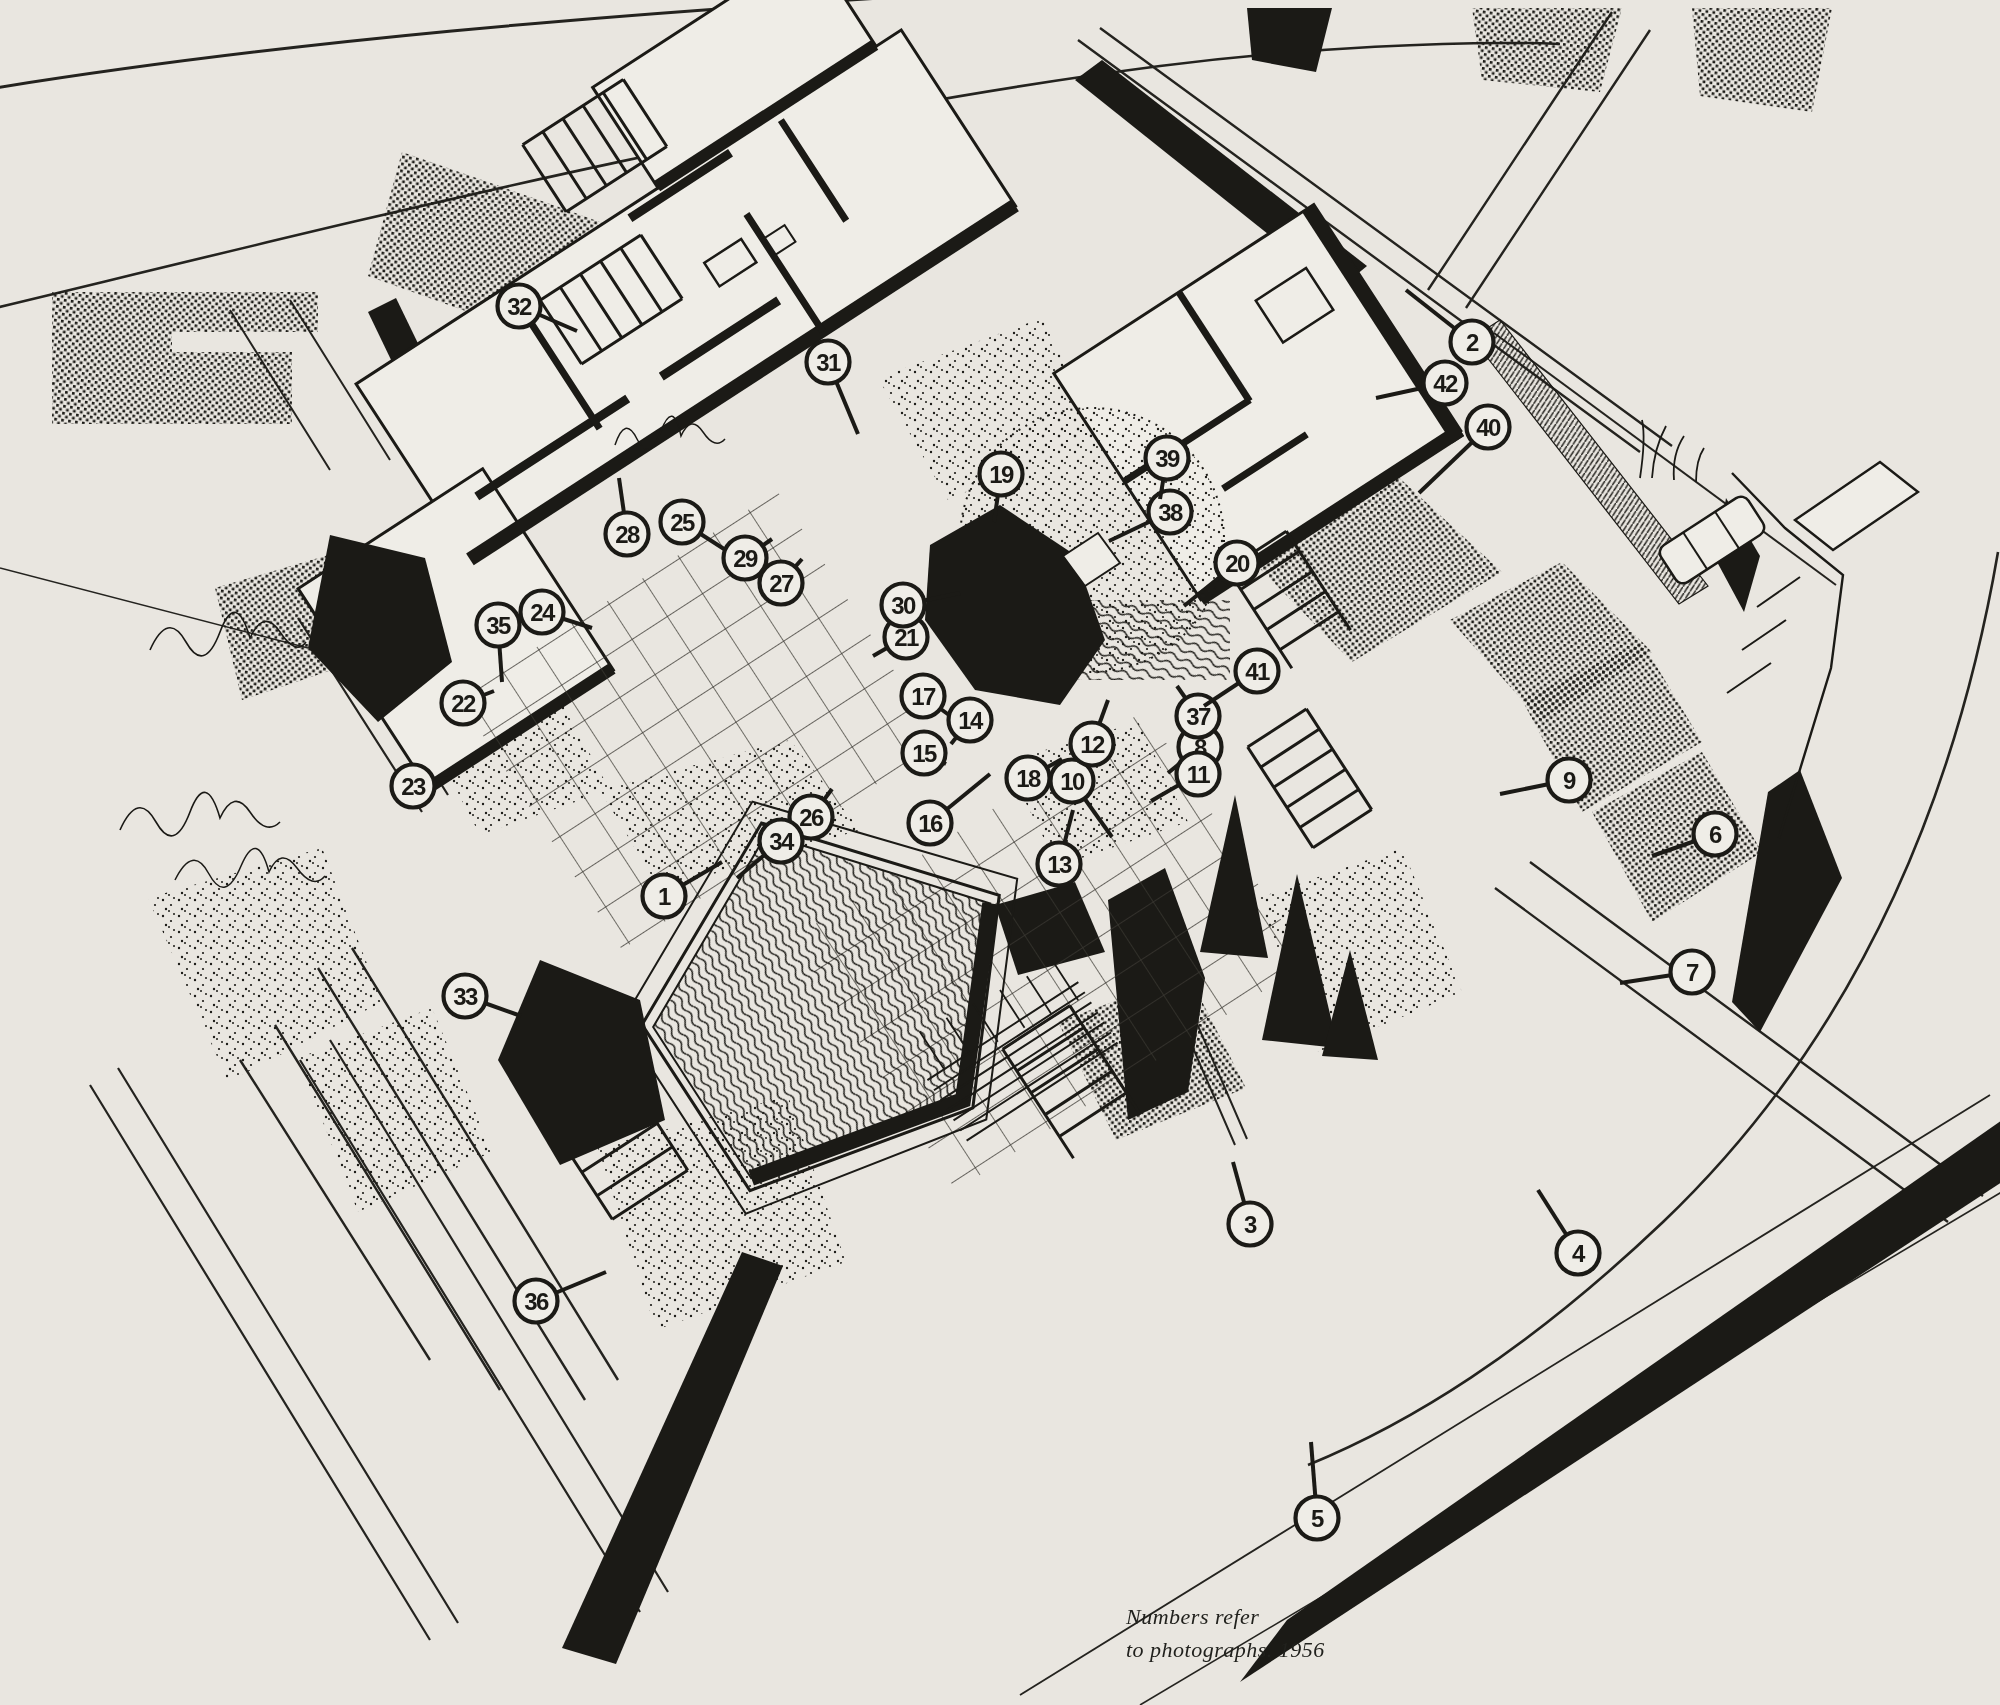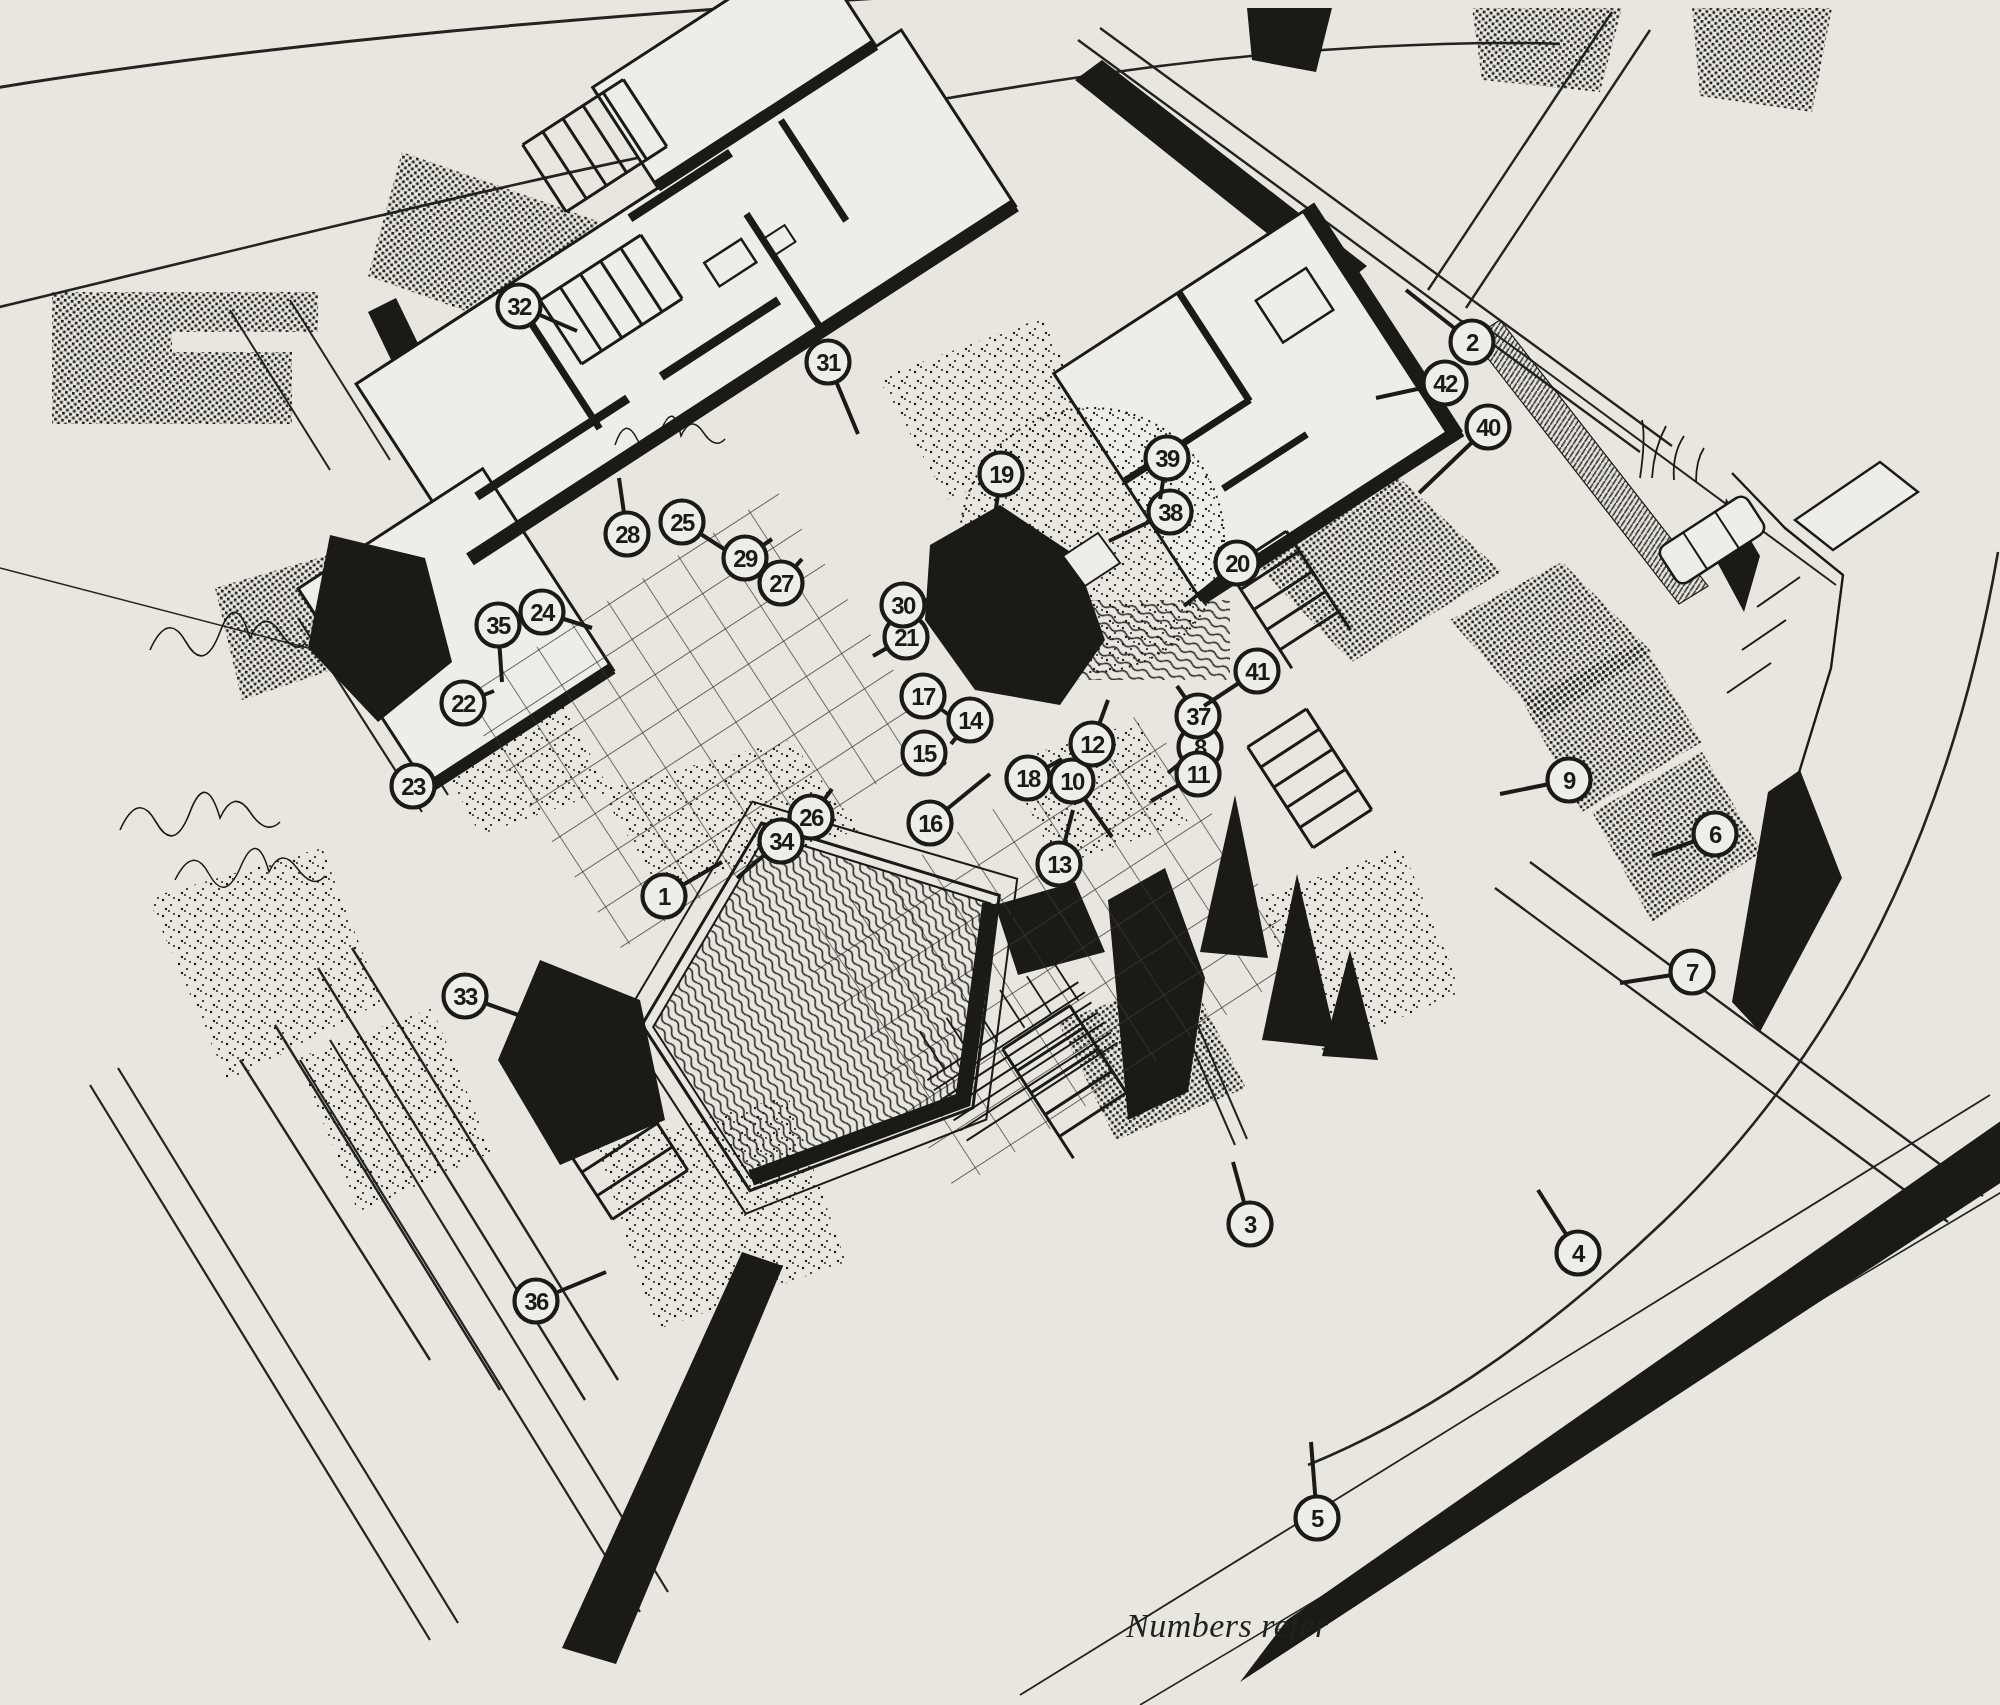--- a/index.html
+++ b/index.html
@@ -1,21 +1,21 @@
 <!DOCTYPE html>
 <html><head>
 <meta charset="utf-8">
 <style>
   html,body{margin:0;padding:0;background:#e9e6e0;}
   #page{position:relative;width:2000px;height:1705px;overflow:hidden;
         font-family:"Liberation Sans",sans-serif;}
   #scene{position:absolute;left:0;top:0;}
   .caption{position:absolute;left:1126px;top:1600px;width:520px;
            font-family:"Liberation Serif",serif;font-style:italic;
-           font-size:34px;line-height:1.5;color:#21211d;letter-spacing:.5px;}
+           font-size:22px;line-height:1.5;color:#21211d;letter-spacing:.5px;}
   .caption span{display:block;}
 </style>
 </head>
 <body>
 
 <div id="page">
 <svg id="scene" width="2000" height="1705" viewBox="0 0 2000 1705">
   <defs>
     <pattern id="dotsP" width="7" height="7" patternUnits="userSpaceOnUse" patternTransform="rotate(8)">
       <rect x="0" y="0" width="2.7" height="2.7" fill="#1b1a16"></rect>
@@ -312,14 +312,15 @@
         <circle cx="1257" cy="671" r="21.5" fill="#efede7" stroke="#1b1a16" stroke-width="4.2"></circle>
         <text x="1257" y="671" text-anchor="middle" dy="0.36em" fill="#1b1a16" font-family="&quot;Liberation Sans&quot;, sans-serif" font-size="24" font-weight="700" letter-spacing="-1.5">41</text>
         <line x1="1445" y1="383" x2="1376" y2="398" stroke="#1b1a16" stroke-width="4"></line>
         <circle cx="1445" cy="383" r="21.5" fill="#efede7" stroke="#1b1a16" stroke-width="4.2"></circle>
         <text x="1445" y="383" text-anchor="middle" dy="0.36em" fill="#1b1a16" font-family="&quot;Liberation Sans&quot;, sans-serif" font-size="24" font-weight="700" letter-spacing="-1.5">42</text>
       </g>
 </svg>
 
 <div class="caption">
   <span>Numbers refer</span>
+  <span>to photographs. 1956</span>
 </div>
 </div>
 
 </body></html>

